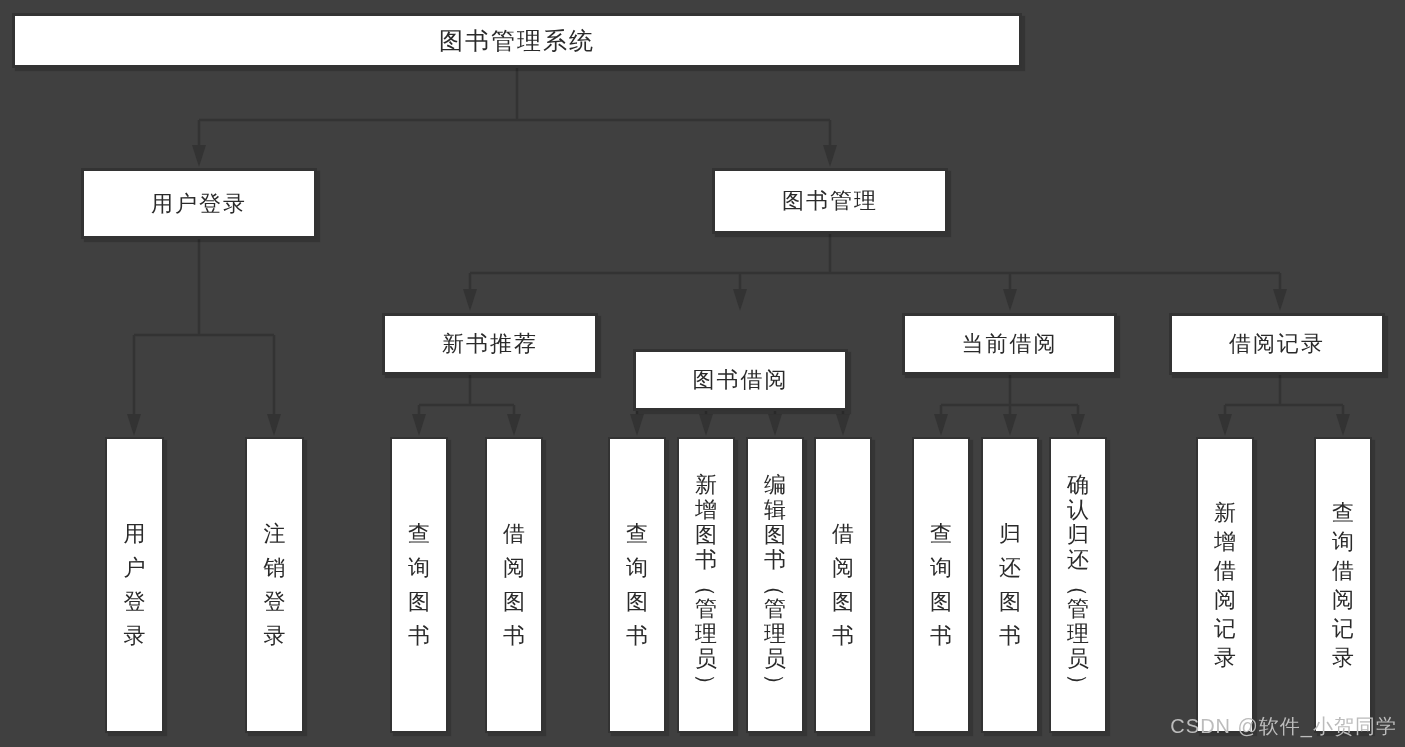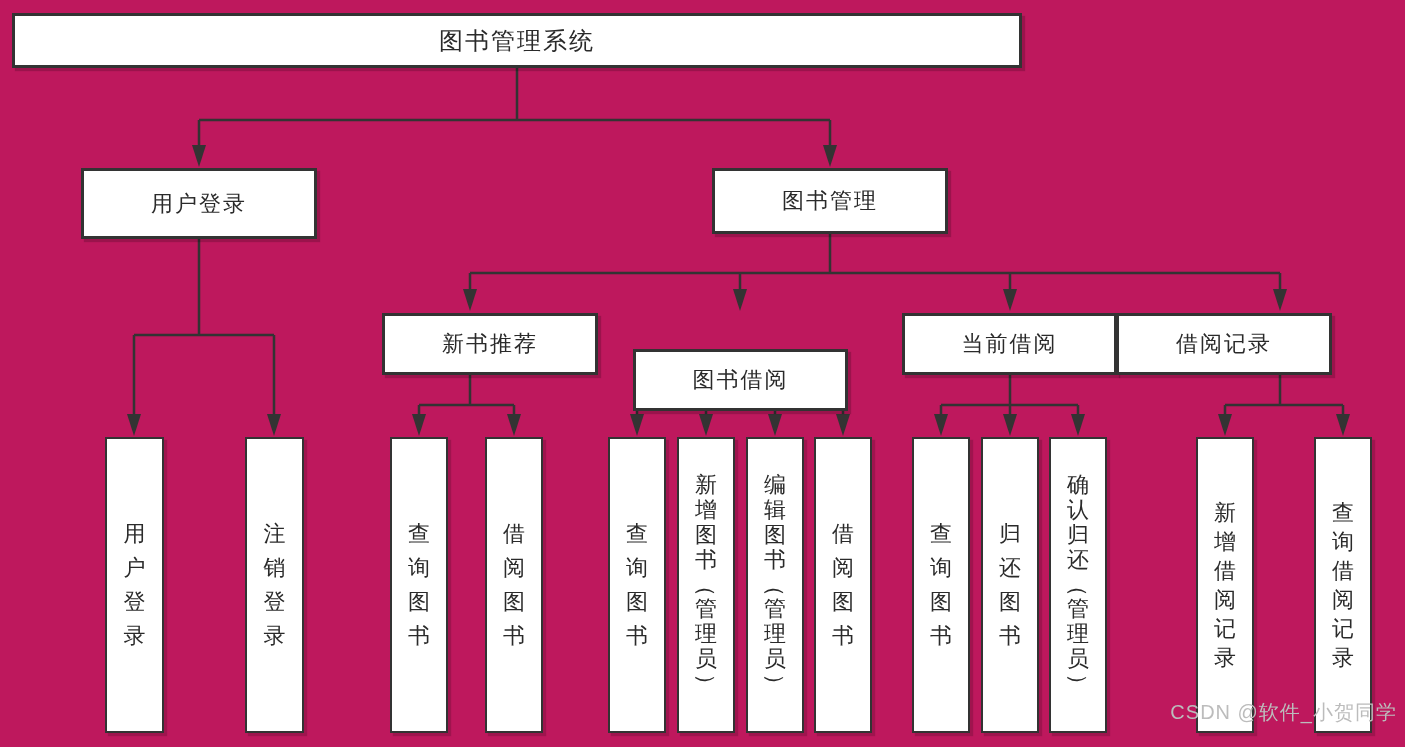--- a/index.html
+++ b/index.html
@@ -1,20 +1,20 @@
 <!DOCTYPE html>
 <html><head>
 <meta charset="utf-8">
 <style>
   html, body { margin: 0; padding: 0; background: #ffffff; }
   .stage {
     position: relative;
     width: 1405px;
     height: 747px;
-    background: #be185d;
+    background: #404040;
     font-family: "Liberation Sans", "DejaVu Sans", sans-serif;
     overflow: hidden;
   }
   .stage svg { position: absolute; left: 0; top: 0; }
   .node {
     position: absolute;
     box-sizing: border-box;
     background: #ffffff;
     border: 3px solid #333333;
     box-shadow: 3px 3px 1px rgba(0,0,0,0.18);
@@ -31,21 +31,21 @@
     font-size: 22px;
     flex-direction: column;
     box-shadow: 3px 3px 1px rgba(0,0,0,0.16);
   }
   .vtext { display: block; text-align: center; }
   .vchar { display: block; text-align: center; }
   .vrot  { transform: rotate(90deg); }
   .watermark {
     position: absolute;
     right: 8px;
-    bottom: 21px;
+    bottom: 7px;
     font-size: 20px;
     color: #bcbcbc;
     letter-spacing: 1px;
     white-space: nowrap;
   }
 </style>
 </head>
 <body>
 
 <div class="stage">
@@ -96,21 +96,21 @@
 
   <div class="node h-node lvl3-node" style="left:382px; top:313px; width:216px; height:62px;">
     <span>新书推荐</span>
   </div>
   <div class="node h-node lvl3-node" style="left:633px; top:313px; width:215px; height:62px;margin-top:36px;">
     <span>图书借阅</span>
   </div>
   <div class="node h-node lvl3-node" style="left:902px; top:313px; width:215px; height:62px;">
     <span>当前借阅</span>
   </div>
-  <div class="node h-node lvl3-node" style="left:1116px; top:313px; width:216px; height:62px;">
+  <div class="node h-node lvl3-node" style="left:1169px; top:313px; width:216px; height:62px;">
     <span>借阅记录</span>
   </div>
 
   <div class="node leaf-node" style="left:105px; top:437px; width:59px; height:296px;">
     <span class="vtext" style="line-height: 1.55;">
         <span class="vchar">用</span>
         <span class="vchar">户</span>
         <span class="vchar">登</span>
         <span class="vchar">录</span>
       </span>

